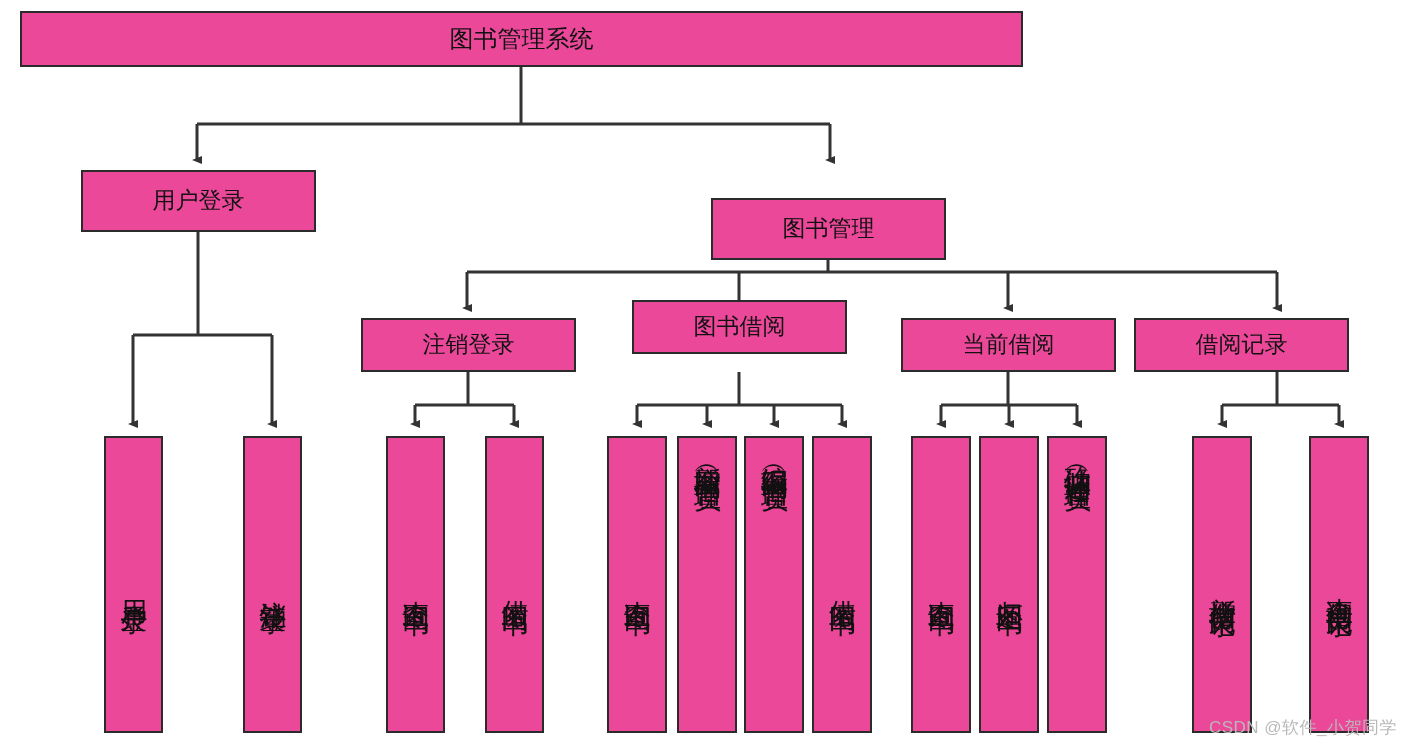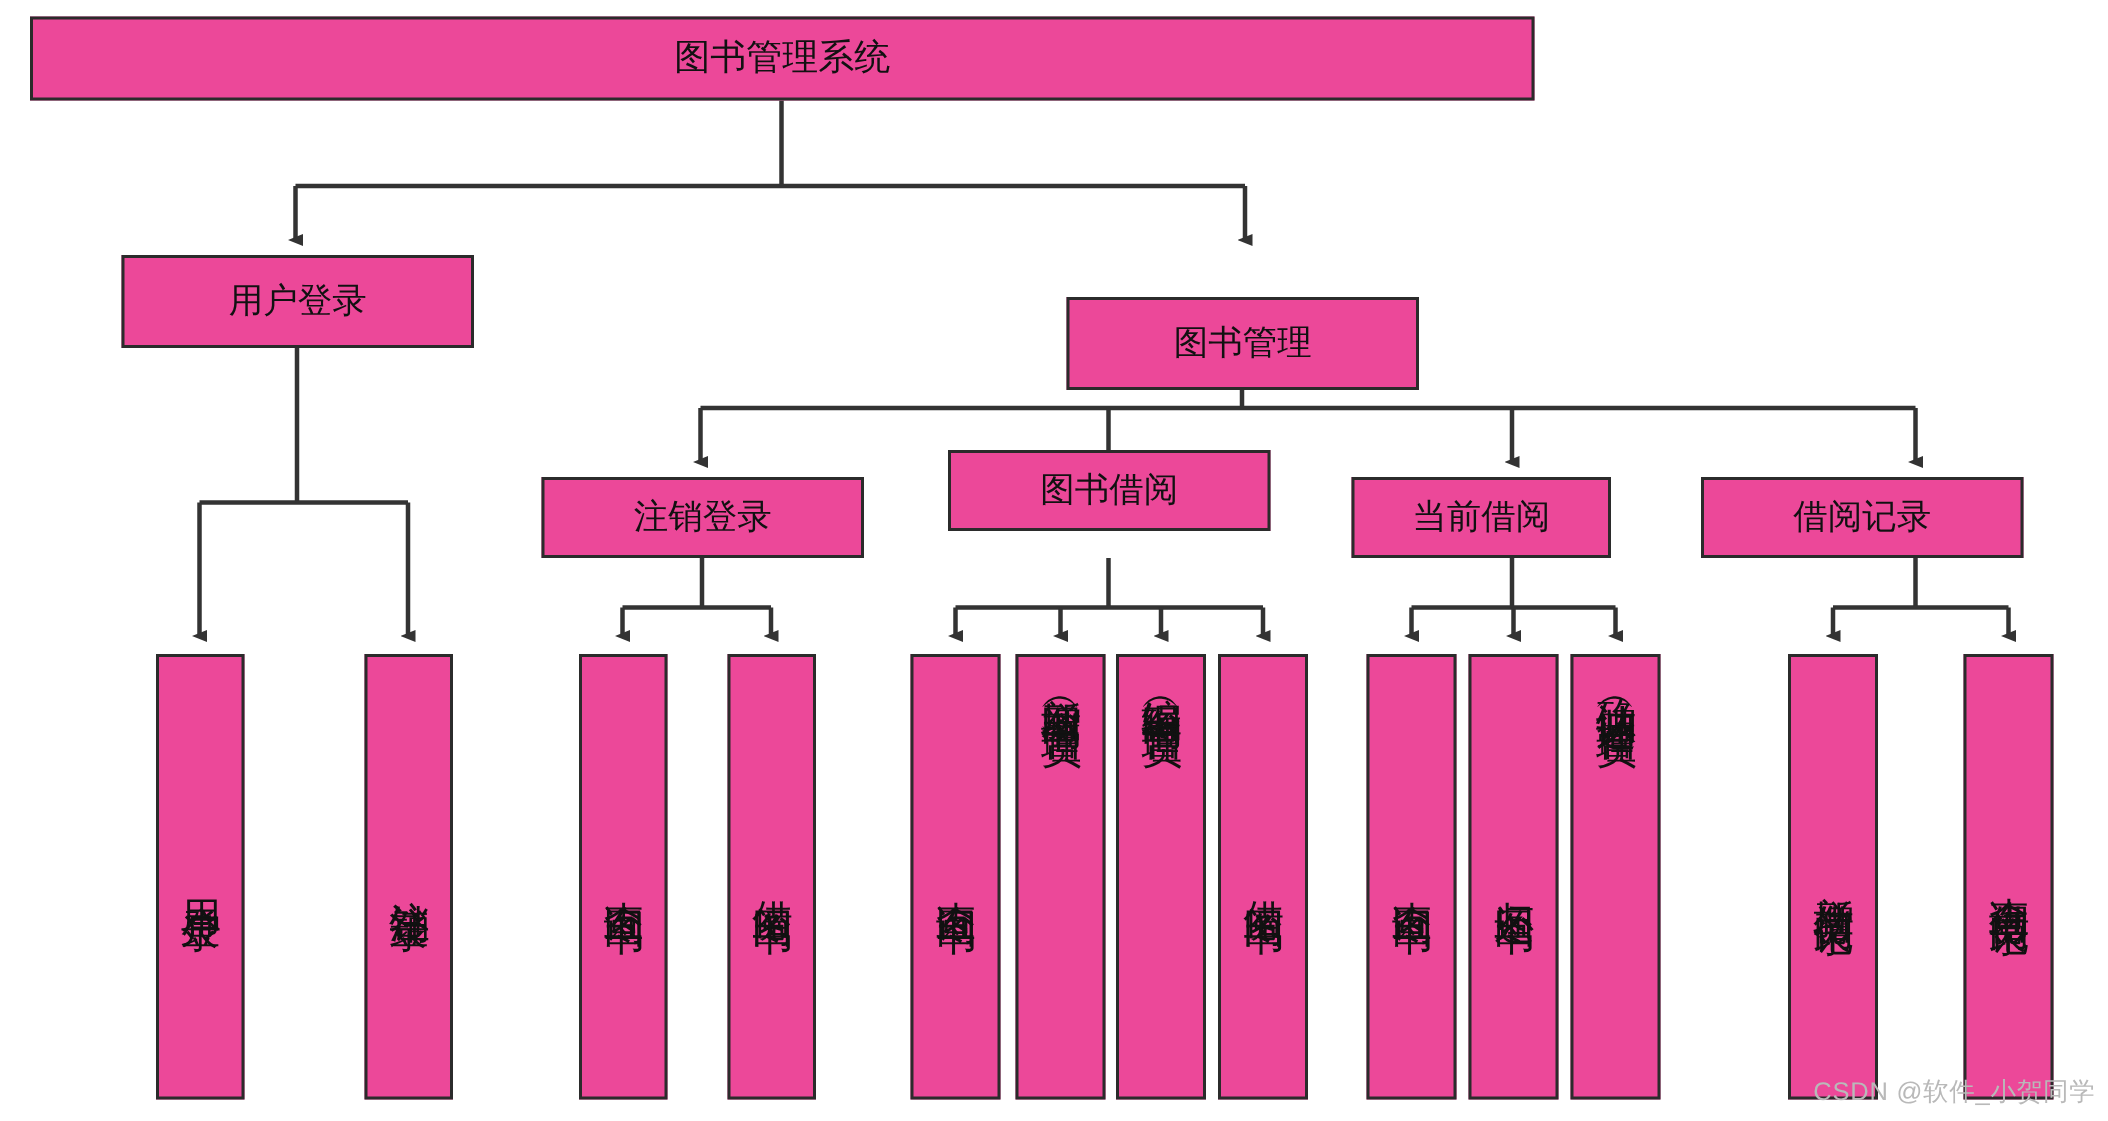--- a/index.html
+++ b/index.html
@@ -137,21 +137,21 @@
   <div class="node horiz" style="left:711px; top:170px; width:235px; height:62px;margin-top:28px;">
     <span class="label">图书管理</span>
   </div>
 
   <div class="node horiz" style="left:361px; top:318px; width:215px; height:54px;">
     <span class="label">注销登录</span>
   </div>
   <div class="node horiz" style="left:632px; top:300px; width:215px; height:54px;">
     <span class="label">图书借阅</span>
   </div>
-  <div class="node horiz" style="left:901px; top:318px; width:173px; height:54px;">
+  <div class="node horiz" style="left:901px; top:318px; width:215px; height:54px;">
     <span class="label">当前借阅</span>
   </div>
   <div class="node horiz" style="left:1134px; top:318px; width:215px; height:54px;">
     <span class="label">借阅记录</span>
   </div>
 
   <div class="node vert mid" style="left:104px; top:436px; width:59px; height:297px;">
     <span class="label">用户登录</span>
   </div>
   <div class="node vert mid" style="left:243px; top:436px; width:59px; height:297px;">

